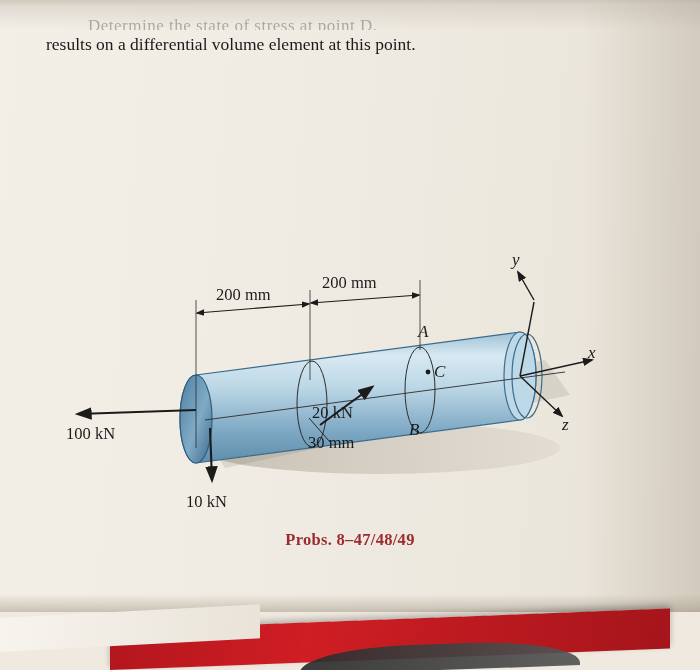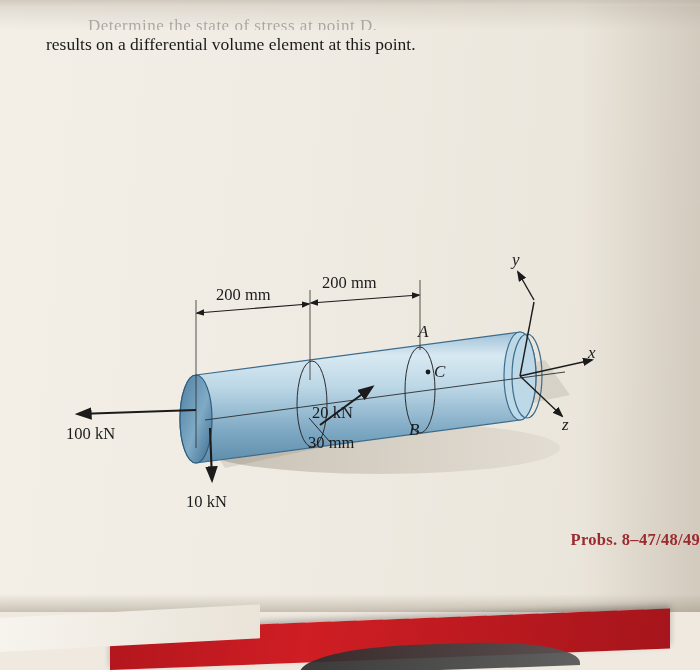--- a/index.html
+++ b/index.html
@@ -66,21 +66,21 @@
     margin-top:20px;font-size:17.5px;line-height:25px;text-align:justify;
   }
   .pnum{color:#9c2b2f;font-weight:bold;}
   .ital{font-style:italic;}
 
   
   .figure{position:absolute;left:0;top:180px;width:700px;height:400px;}
   .fig-svg{position:absolute;left:0;top:0;}
 
   .caption{
-    position:absolute;left:0;top:530px;width:700px;text-align:right;
+    position:absolute;left:0;top:530px;width:700px;text-align:center;
     font-weight:bold;color:#9c2b2f;font-size:16.5px;letter-spacing:.3px;
   }
 
   
   .vignette{
     position:absolute;right:0;top:0;width:120px;height:612px;
     background:linear-gradient(to right, rgba(180,170,155,0) 0%, rgba(160,148,130,.30) 100%);
     pointer-events:none;
   }
   .vignette-top{

